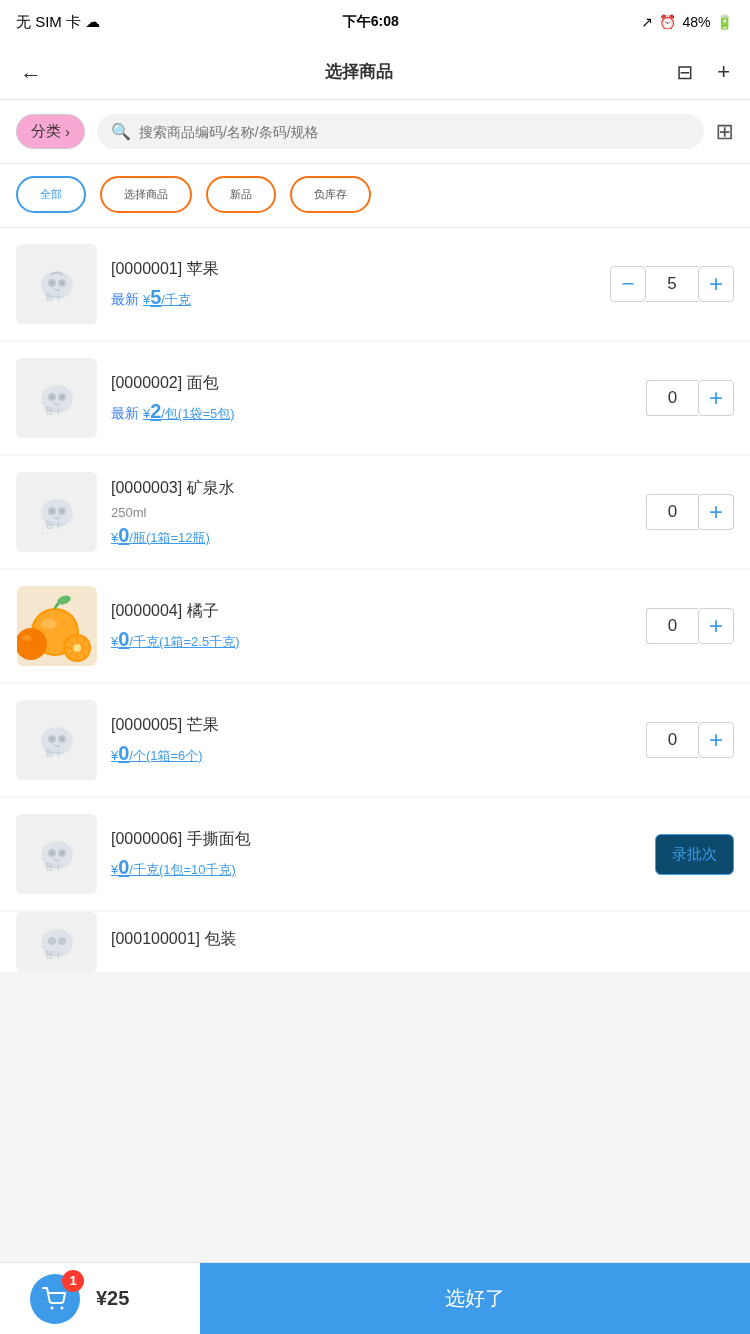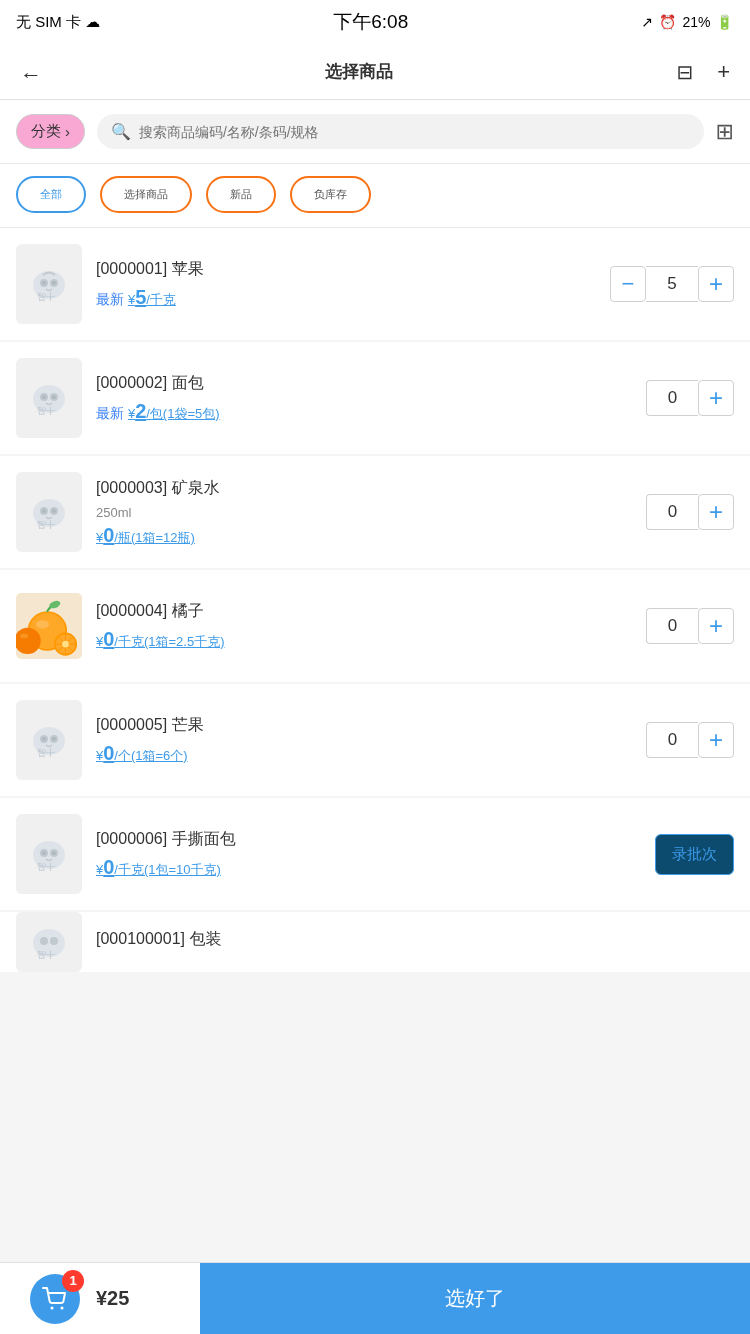--- a/index.html
+++ b/index.html
@@ -17,21 +17,21 @@
       background: #fff;
       height: 44px;
       display: flex;
       align-items: center;
       justify-content: space-between;
       padding: 0 16px;
       font-size: 15px;
       font-weight: 500;
     }
     .status-left { display: flex; align-items: center; gap: 8px; }
-    .status-center { font-size: 19px; font-weight: 400; }
+    .status-center { font-size: 14px; font-weight: 700; }
     .status-right { display: flex; align-items: center; gap: 6px; font-size: 14px; }
 
     
     .nav-bar {
       background: #fff;
       height: 56px;
       display: flex;
       align-items: center;
       justify-content: space-between;
       padding: 0 20px;
@@ -115,21 +115,21 @@
     }
     .product-item {
       background: #fff;
       margin-bottom: 2px;
       display: flex;
       align-items: center;
       padding: 16px 16px;
       gap: 14px;
     }
     .product-img {
-      width: 66px;
+      width: 81px;
       height: 80px;
       background: #f0f0f0;
       border-radius: 6px;
       display: flex;
       align-items: center;
       justify-content: center;
       flex-shrink: 0;
       overflow: hidden;
     }
     .product-info {
@@ -285,21 +285,21 @@
 <body>
 
 <div class="status-bar">
   <div class="status-left">
     <span>无 SIM 卡 ☁</span>
   </div>
   <div class="status-center">下午6:08</div>
   <div class="status-right">
     <span>↗</span>
     <span>⏰</span>
-    <span>21%</span>
+    <span>48%</span>
     <span>🔋</span>
   </div>
 </div>
 
 <div class="nav-bar">
   <span class="nav-icon">←</span>
   <span class="nav-title">选择商品</span>
   <div class="nav-right">
     <span class="nav-icon" style="font-size:20px;">⊟</span>
     <span class="nav-icon">+</span>

